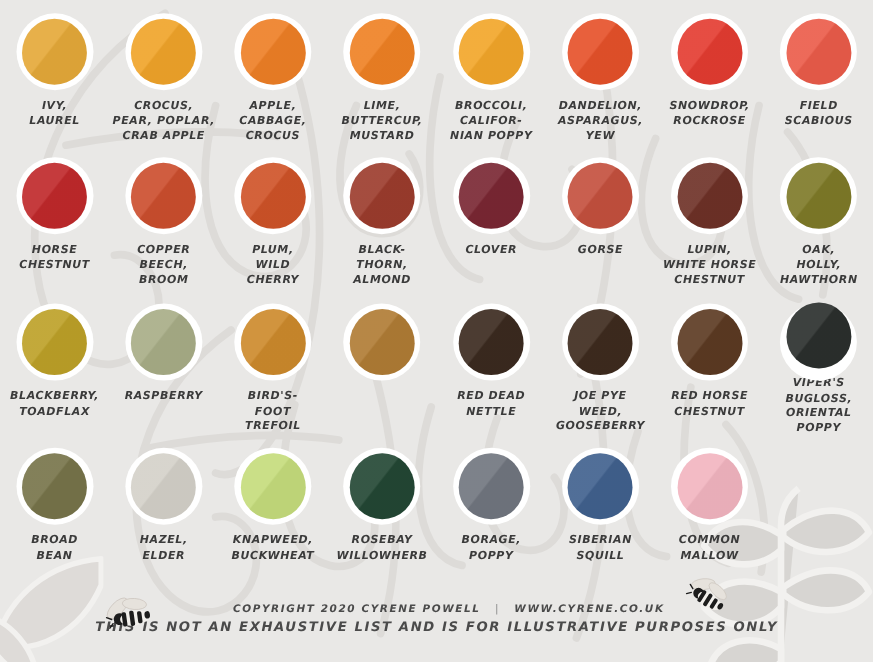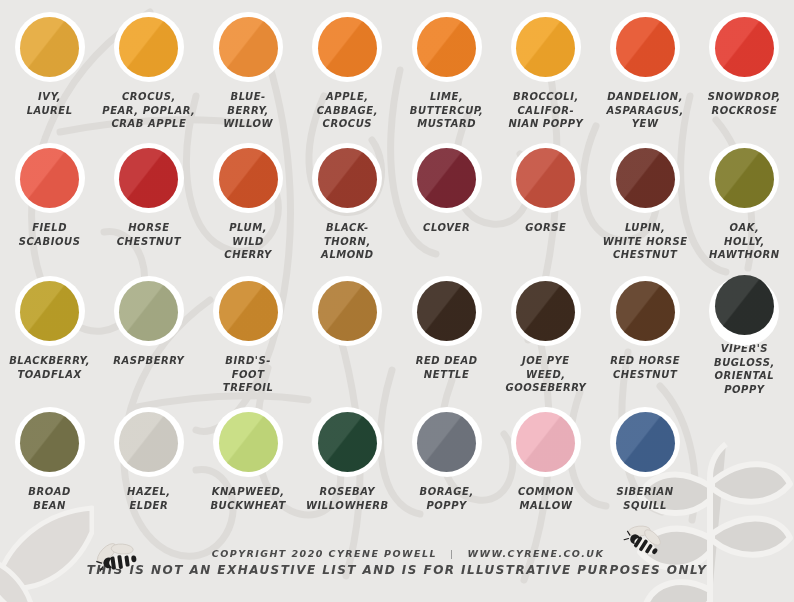--- a/index.html
+++ b/index.html
@@ -192,27 +192,20 @@
       <div class="cell">
         <div class="dot-wrap">
           <div class="dot-ring"></div>
           <div class="dot" style="background: rgb(240, 164, 42);"></div>
         </div>
         <div class="label">CROCUS,<br>PEAR, POPLAR,<br>CRAB APPLE</div>
       </div>
       <div class="cell">
         <div class="dot-wrap">
           <div class="dot-ring"></div>
-          <div class="dot" style="background: rgb(239, 143, 56);"></div>
-        </div>
-        <div class="label">BLUE-<br>BERRY,<br>WILLOW</div>
-      </div>
-      <div class="cell">
-        <div class="dot-wrap">
-          <div class="dot-ring"></div>
           <div class="dot" style="background: rgb(238, 127, 38);"></div>
         </div>
         <div class="label">APPLE,<br>CABBAGE,<br>CROCUS</div>
       </div>
       <div class="cell">
         <div class="dot-wrap">
           <div class="dot-ring"></div>
           <div class="dot" style="background: rgb(239, 129, 36);"></div>
         </div>
         <div class="label">LIME,<br>BUTTERCUP,<br>MUSTARD</div>
@@ -248,20 +241,27 @@
       <div class="cell">
         <div class="dot-wrap">
           <div class="dot-ring"></div>
           <div class="dot" style="background: rgb(192, 41, 43);"></div>
         </div>
         <div class="label">HORSE<br>CHESTNUT</div>
       </div>
       <div class="cell">
         <div class="dot-wrap">
           <div class="dot-ring"></div>
+          <div class="dot" style="background: rgb(204, 78, 46);"></div>
+        </div>
+        <div class="label">COPPER<br>BEECH,<br>BROOM</div>
+      </div>
+      <div class="cell">
+        <div class="dot-wrap">
+          <div class="dot-ring"></div>
           <div class="dot" style="background: rgb(207, 83, 40);"></div>
         </div>
         <div class="label">PLUM,<br>WILD<br>CHERRY</div>
       </div>
       <div class="cell">
         <div class="dot-wrap">
           <div class="dot-ring"></div>
           <div class="dot" style="background: rgb(156, 60, 45);"></div>
         </div>
         <div class="label">BLACK-<br>THORN,<br>ALMOND</div>
@@ -380,30 +380,30 @@
       <div class="cell">
         <div class="dot-wrap">
           <div class="dot-ring"></div>
           <div class="dot" style="background: rgb(113, 118, 127);"></div>
         </div>
         <div class="label">BORAGE,<br>POPPY</div>
       </div>
       <div class="cell">
         <div class="dot-wrap">
           <div class="dot-ring"></div>
+          <div class="dot" style="background: rgb(65, 97, 142);"></div>
+        </div>
+        <div class="label">SIBERIAN<br>SQUILL</div>
+      </div>
+      <div class="cell">
+        <div class="dot-wrap">
+          <div class="dot-ring"></div>
           <div class="dot" style="background: rgb(242, 181, 192);"></div>
         </div>
         <div class="label">COMMON<br>MALLOW</div>
-      </div>
-      <div class="cell">
-        <div class="dot-wrap">
-          <div class="dot-ring"></div>
-          <div class="dot" style="background: rgb(65, 97, 142);"></div>
-        </div>
-        <div class="label">SIBERIAN<br>SQUILL</div>
       </div>
     </div>
 
   <svg class="bee bee-left" viewBox="0 0 44 44" xmlns="http://www.w3.org/2000/svg" aria-hidden="true">
     <g transform="rotate(-18 22 22)">
       <ellipse cx="14" cy="10" rx="12" ry="5.5" fill="#e6e2dc" stroke="#cfc9c2" stroke-width="0.8" transform="rotate(-28 14 10)"></ellipse>
       <ellipse cx="30" cy="11" rx="11" ry="5" fill="#e6e2dc" stroke="#cfc9c2" stroke-width="0.8" transform="rotate(22 30 11)"></ellipse>
       <circle cx="13" cy="20" r="5.4" fill="#1d1d1d"></circle>
       <path d="M6 18 L2 15 M6 22 L2 25" stroke="#1d1d1d" stroke-width="1.3" stroke-linecap="round"></path>
       <ellipse cx="26" cy="23" rx="13" ry="7" fill="#f2f0ec" transform="rotate(10 26 23)"></ellipse>

